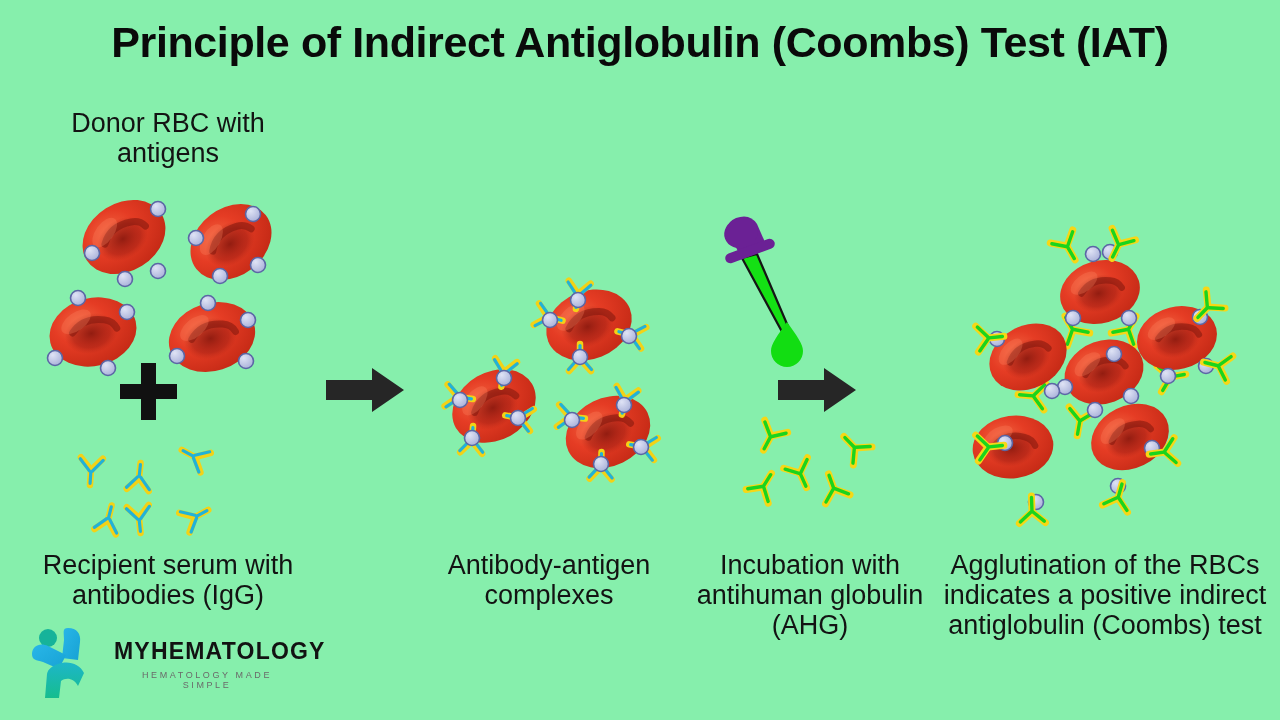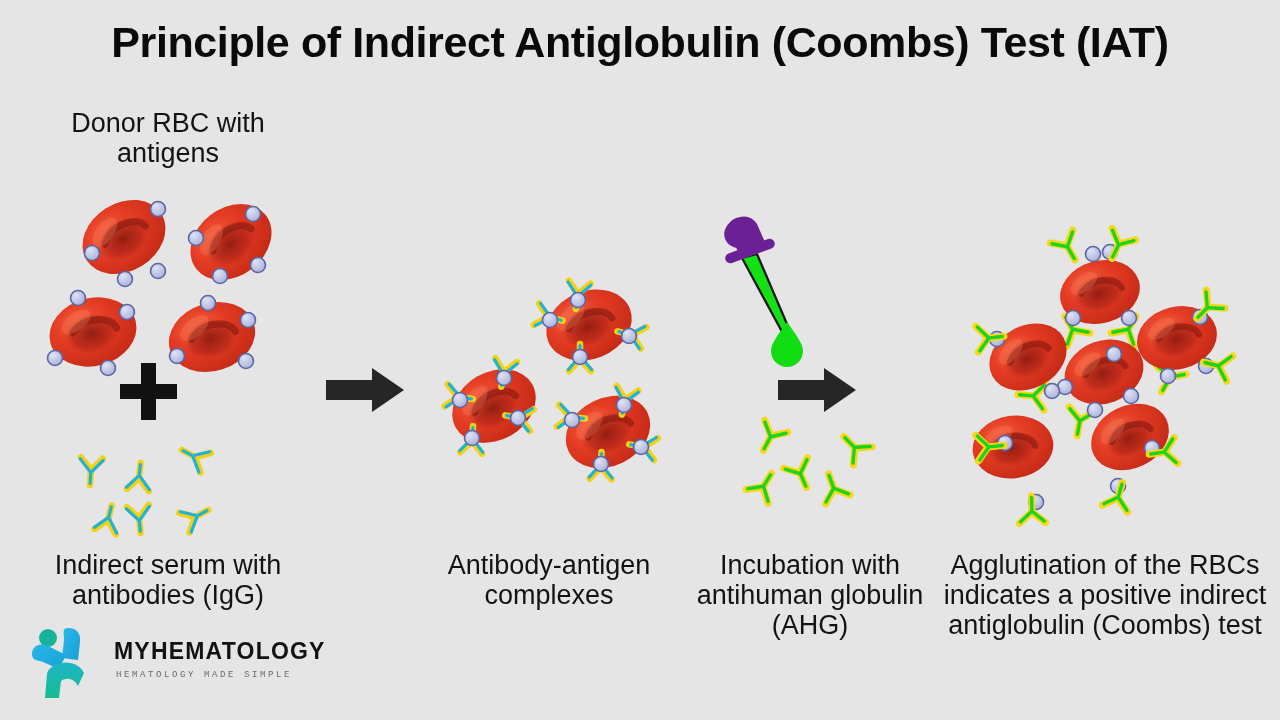--- a/index.html
+++ b/index.html
@@ -4,21 +4,21 @@
 <style>
   html, body {
     margin: 0;
     padding: 0;
     background: #ffffff;
   }
   #page {
     position: relative;
     width: 1280px;
     height: 720px;
-    background: #e5e5e5;
+    background: #86efac;
     overflow: hidden;
     font-family: "Liberation Sans", sans-serif;
     color: #111111;
   }
   .title {
     position: absolute;
     left: 0;
     top: 18px;
     width: 1280px;
     text-align: center;
@@ -76,32 +76,32 @@
     color: #121212;
     font-family: "Liberation Sans", sans-serif;
   }
   .logo-tag {
     position: absolute;
     left: 88px;
     top: 46px;
     font-size: 9px;
     letter-spacing: 2.6px;
     color: #6a6a6a;
-    font-family: Liberation Mono, monospace;
+    font-family: Liberation Sans, sans-serif;
   }
 </style>
 </head>
 <body>
 
 <div id="page">
 
   <div class="title">Principle of Indirect Antiglobulin (Coombs) Test (IAT)</div>
 
   <div class="caption cap-donor">Donor RBC with antigens</div>
-  <div class="caption cap-serum">Indirect serum with antibodies (IgG)</div>
+  <div class="caption cap-serum">Recipient serum with antibodies (IgG)</div>
   <div class="caption cap-incub">Incubation with antihuman globulin (AHG)</div>
   <div class="caption cap-complex">Antibody-antigen complexes</div>
   <div class="caption cap-agglut">Agglutination of the RBCs indicates a positive indirect antiglobulin (Coombs) test</div>
 
   <svg class="svg-layer" viewBox="0 0 1280 720">
     <defs>
       <radialGradient id="rbcGrad" cx="38%" cy="32%" r="72%">
         <stop offset="0%" stop-color="#f2633f"></stop>
         <stop offset="42%" stop-color="#e53c24"></stop>
         <stop offset="100%" stop-color="#c52a16"></stop>

